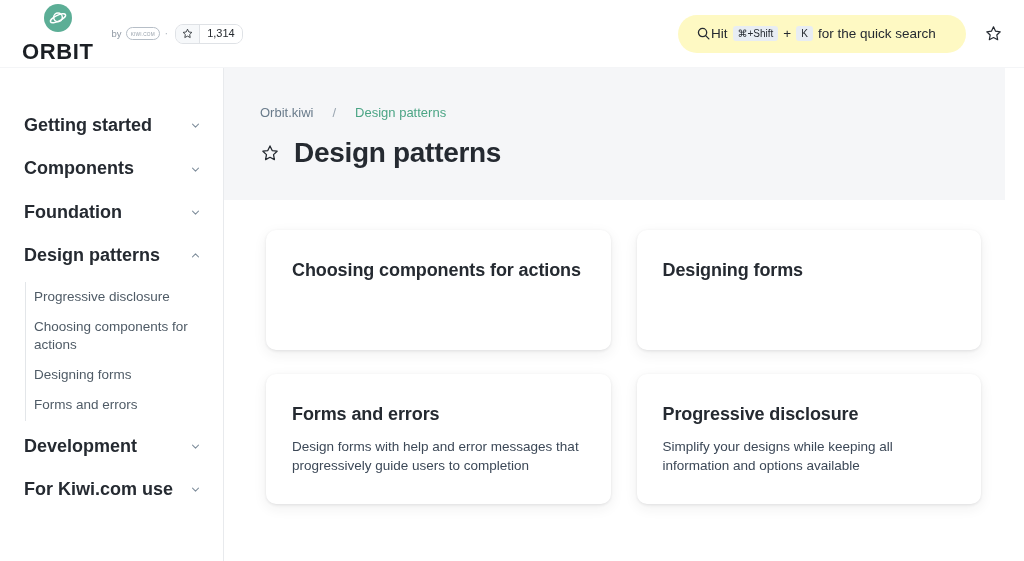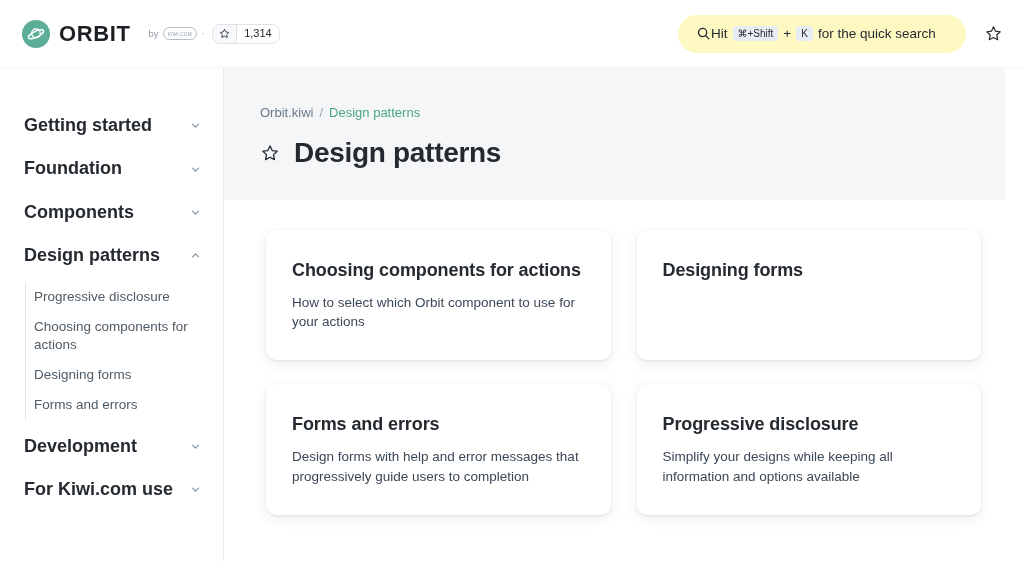--- a/index.html
+++ b/index.html
@@ -36,20 +36,21 @@
     background: #ffffff;
     border-bottom: 1px solid #f4f5f7;
     position: relative;
     z-index: 5;
   }
 
   .brand {
     display: flex;
     align-items: center;
     gap: 9px;
+    flex-direction: column;
   }
 
   .logo-mark {
     width: 28px;
     height: 28px;
     border-radius: 50%;
     background: #5cae96;
     display: flex;
     align-items: center;
     justify-content: center;
@@ -249,21 +250,21 @@
   .hero {
     background: #f5f6f8;
     width: 781px;
     padding: 38px 0 0 36px;
     height: 132px;
   }
 
   .breadcrumb {
     display: flex;
     align-items: center;
-    gap: 6px;
+    gap: 19px;
     font-size: 13px;
     line-height: 1;
   }
 
   .crumb-root { color: #697b8b; cursor: pointer; }
   .crumb-sep  { color: #9aa6b1; }
   .crumb-current { color: #4ba585; cursor: pointer; }
 
   .title-row {
     display: flex;
@@ -393,29 +394,29 @@
       <div class="nav-group">
           <div class="nav-top">
             <span class="nav-top-label">Getting started</span>
             <span class="chev">
               <svg width="11" height="11" viewBox="0 0 24 24" fill="none">
                 <path d="M5.5 9l6.5 6.5L18.5 9" stroke="#7c8b99" stroke-width="2.2" stroke-linecap="round" stroke-linejoin="round"></path>
               </svg>
             </span>
           </div>
           <div class="nav-top">
+            <span class="nav-top-label">Components</span>
+            <span class="chev">
+              <svg width="11" height="11" viewBox="0 0 24 24" fill="none">
+                <path d="M5.5 9l6.5 6.5L18.5 9" stroke="#7c8b99" stroke-width="2.2" stroke-linecap="round" stroke-linejoin="round"></path>
+              </svg>
+            </span>
+          </div>
+          <div class="nav-top">
             <span class="nav-top-label">Foundation</span>
-            <span class="chev">
-              <svg width="11" height="11" viewBox="0 0 24 24" fill="none">
-                <path d="M5.5 9l6.5 6.5L18.5 9" stroke="#7c8b99" stroke-width="2.2" stroke-linecap="round" stroke-linejoin="round"></path>
-              </svg>
-            </span>
-          </div>
-          <div class="nav-top">
-            <span class="nav-top-label">Components</span>
             <span class="chev">
               <svg width="11" height="11" viewBox="0 0 24 24" fill="none">
                 <path d="M5.5 9l6.5 6.5L18.5 9" stroke="#7c8b99" stroke-width="2.2" stroke-linecap="round" stroke-linejoin="round"></path>
               </svg>
             </span>
           </div>
           <div class="nav-top">
             <span class="nav-top-label">Design patterns</span>
             <span class="chev up">
               <svg width="11" height="11" viewBox="0 0 24 24" fill="none">
@@ -464,21 +465,20 @@
             </svg>
           </span>
           <h1 class="page-title">Design patterns</h1>
         </div>
       </section>
 
       <section class="cards-wrap">
         <div class="cards-grid">
             <div class="card">
               <div class="card-title">Choosing components for actions</div>
-              <div class="card-desc">How to select which Orbit component to use for your actions</div>
             </div>
             <div class="card">
               <div class="card-title">Designing forms</div>
             </div>
             <div class="card">
               <div class="card-title">Forms and errors</div>
               <div class="card-desc">Design forms with help and error messages that progressively guide users to completion</div>
             </div>
             <div class="card">
               <div class="card-title">Progressive disclosure</div>

